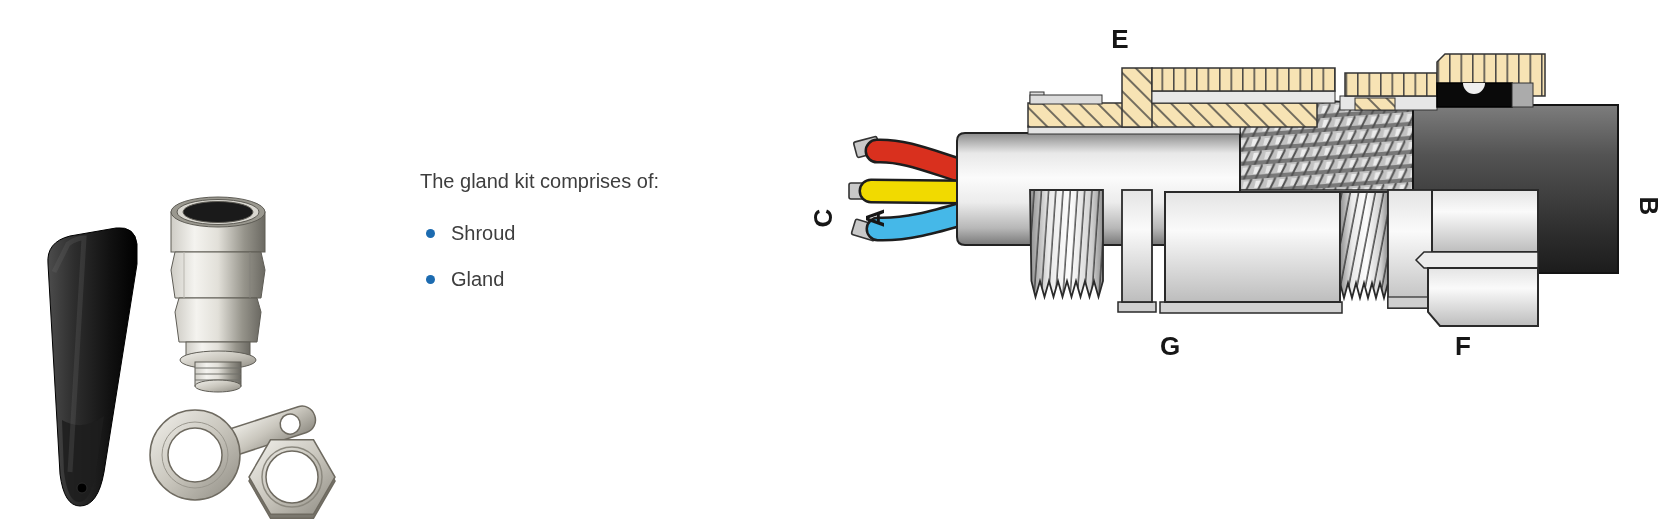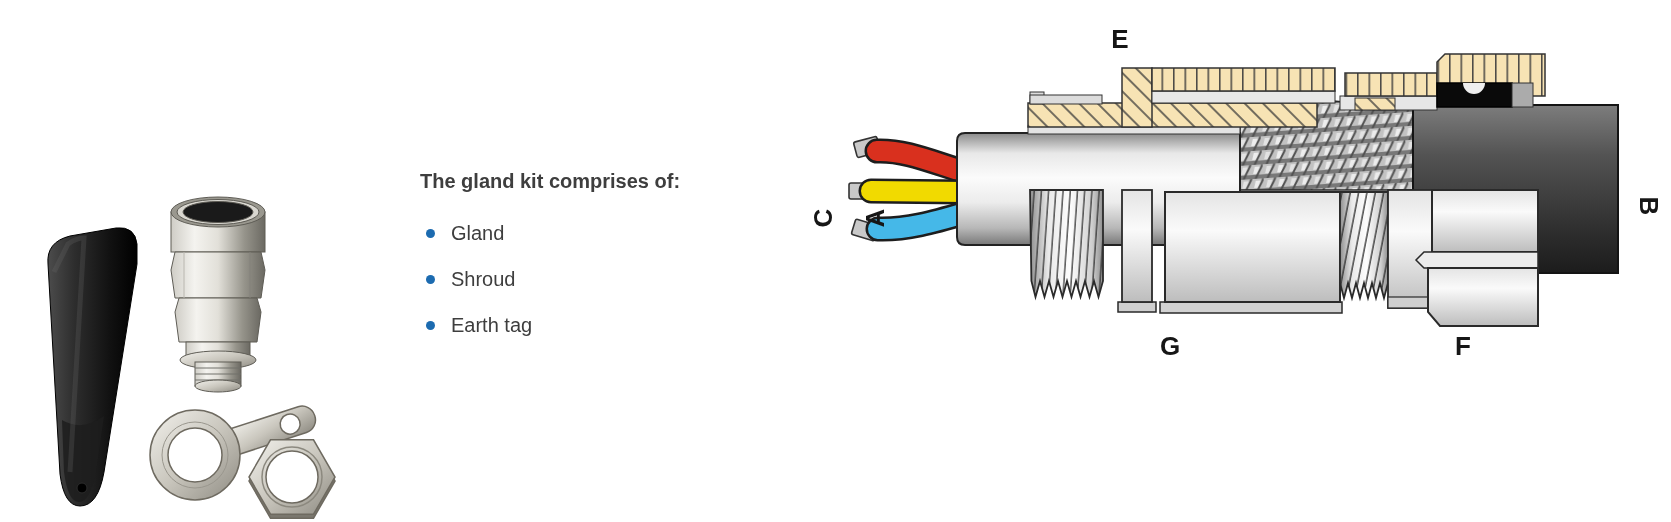--- a/index.html
+++ b/index.html
@@ -10,21 +10,21 @@
     overflow:hidden;
     font-family:"Liberation Sans", sans-serif;
   }
   .photo-svg{position:absolute;left:18px;top:172px;}
   .diagram-svg{position:absolute;left:760px;top:0px;}
   .kit-text{
     position:absolute;left:420px;top:167px;width:330px;
     color:#3f3f3f;
   }
   .kit-heading{
-    font-size:20px;line-height:28px;font-weight:700;color:#3e3e3e;
+    font-size:20px;line-height:28px;font-weight:400;color:#3e3e3e;
   }
   .kit-list{
     list-style:none;margin:26px 0 0 0;padding:0 0 0 6px;
   }
   .kit-list li{
     display:flex;align-items:center;
     height:24px;margin-bottom:22px;
     font-size:20px;color:#3e3e3e;
   }
   .bullet{
@@ -104,29 +104,25 @@
       <circle cx="274" cy="305" r="30" fill="none" stroke="#8c897f" stroke-width="1.5"></circle>
       <circle cx="274" cy="305" r="26" fill="#ffffff"></circle>
     </g>
   </svg>
 
   <div class="kit-text">
     <div class="kit-heading">The gland kit comprises of:</div>
     <ul class="kit-list">
       <li>
         <span class="bullet"></span>
-        <span>Gland</span>
-      </li>
-      <li>
-        <span class="bullet"></span>
         <span>Shroud</span>
       </li>
       <li>
         <span class="bullet"></span>
-        <span>Earth tag</span>
+        <span>Gland</span>
       </li>
     </ul>
   </div>
 
   <svg class="diagram-svg" width="911" height="440" viewBox="760 0 911 440" aria-hidden="true">
     <defs>
       <linearGradient id="dCylV" x1="0" y1="0" x2="0" y2="1">
         <stop offset="0" stop-color="#8a8a8a"></stop>
           <stop offset="0.18" stop-color="#e8e8e8"></stop>
         <stop offset="0.4" stop-color="#fbfbfb"></stop>

